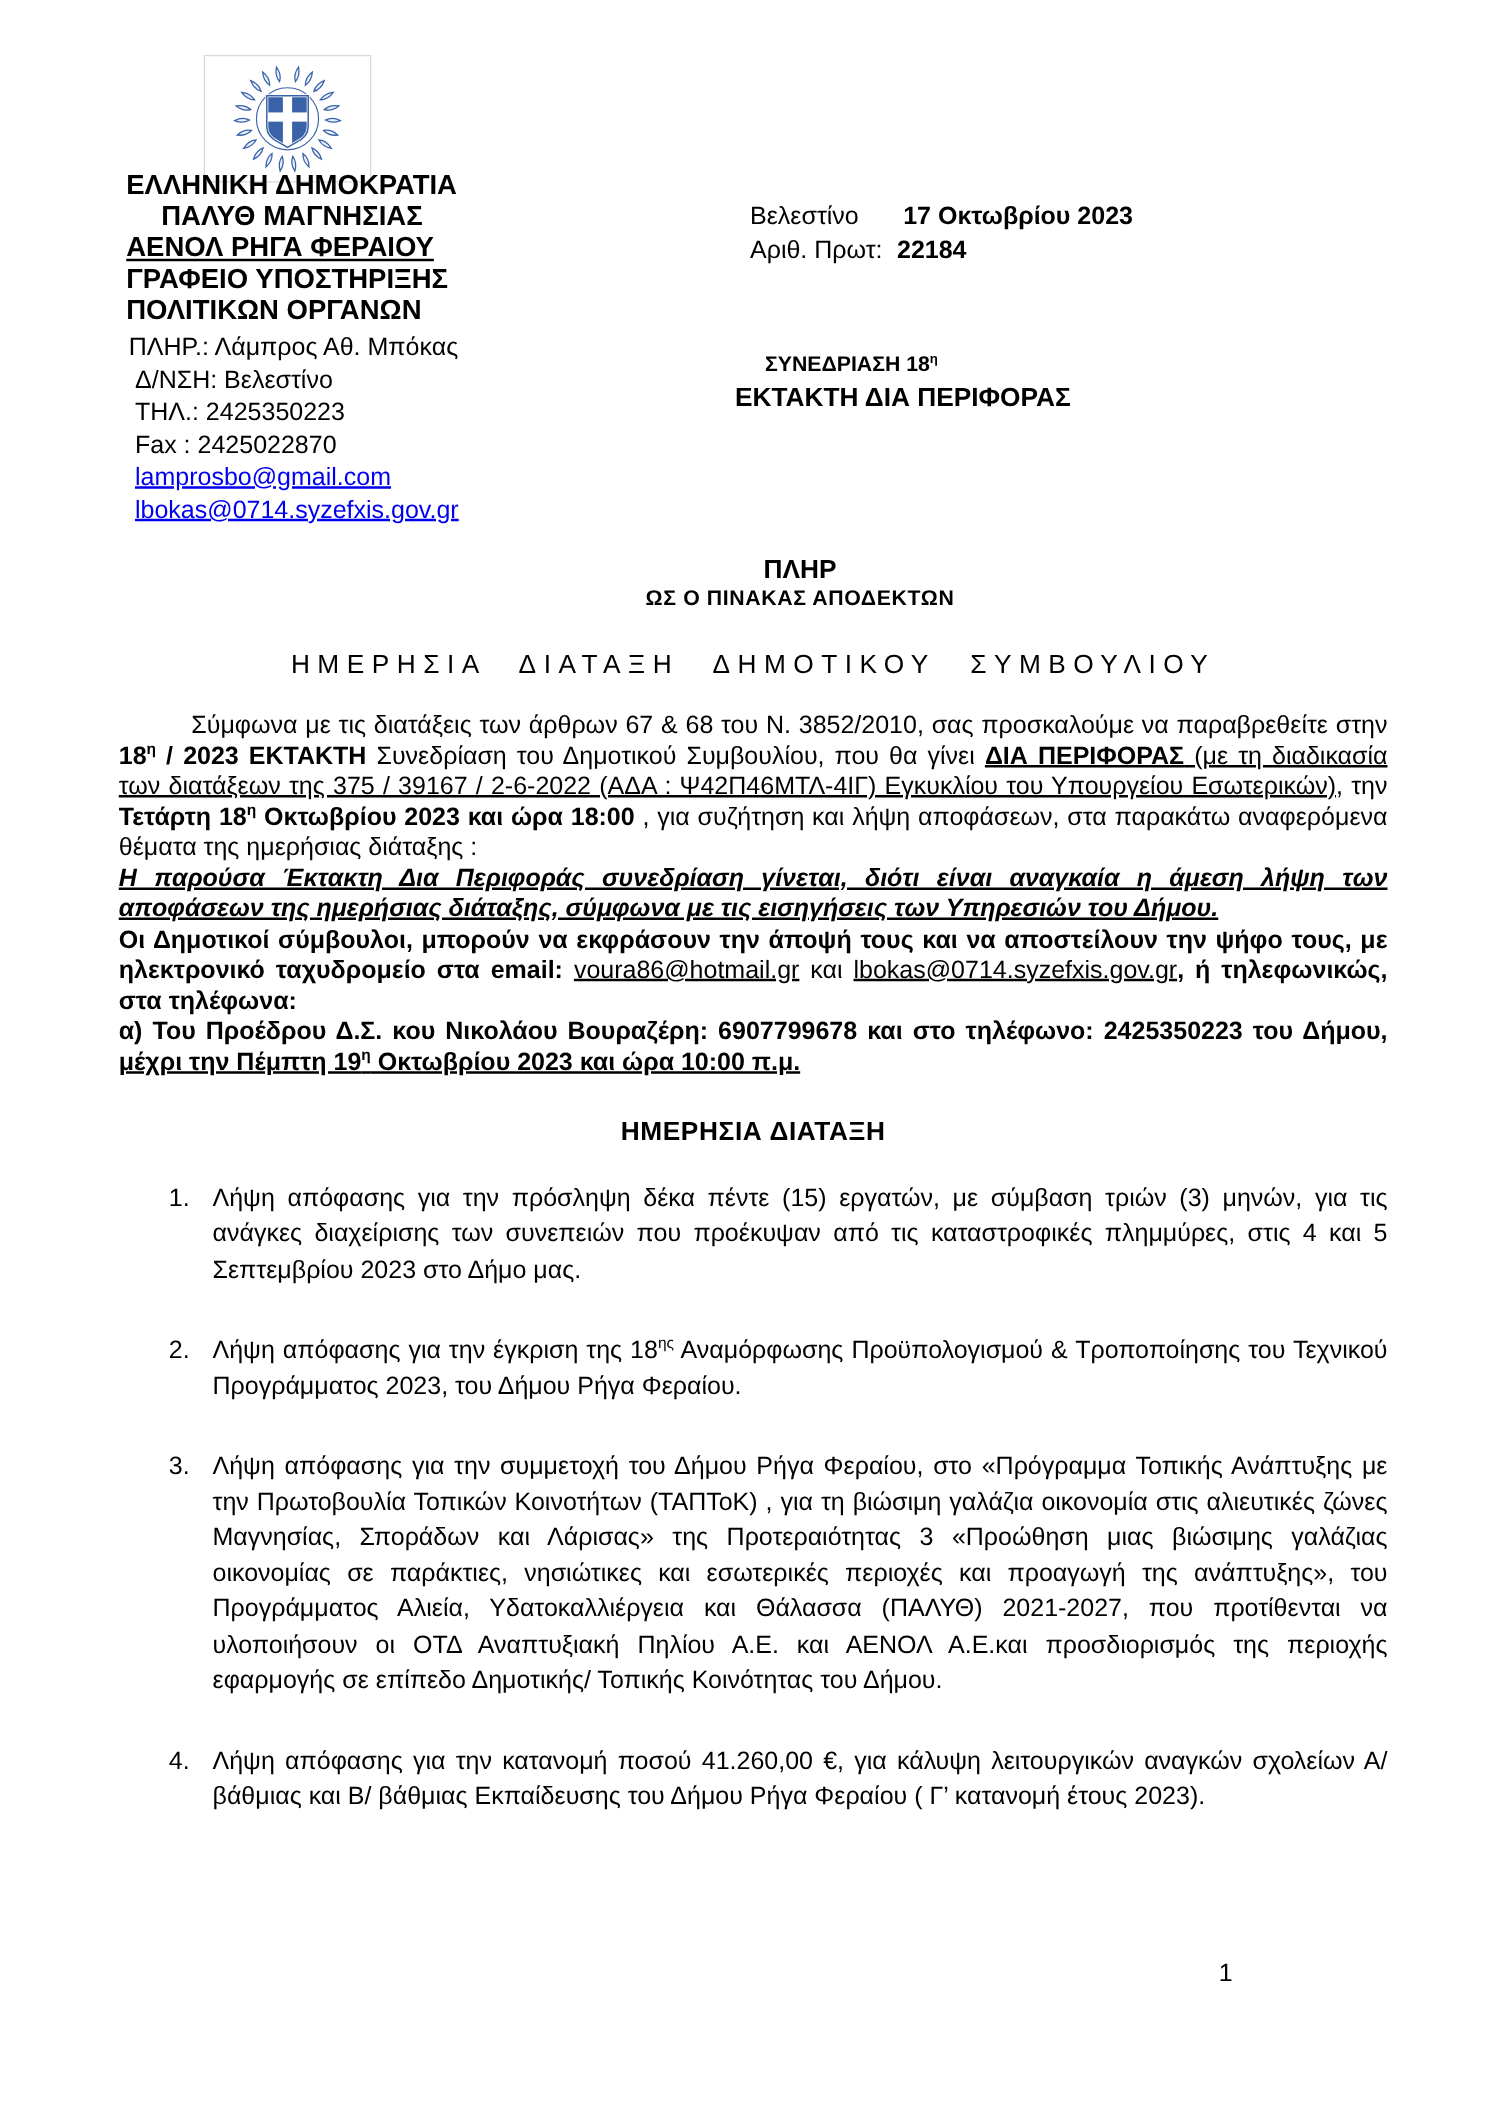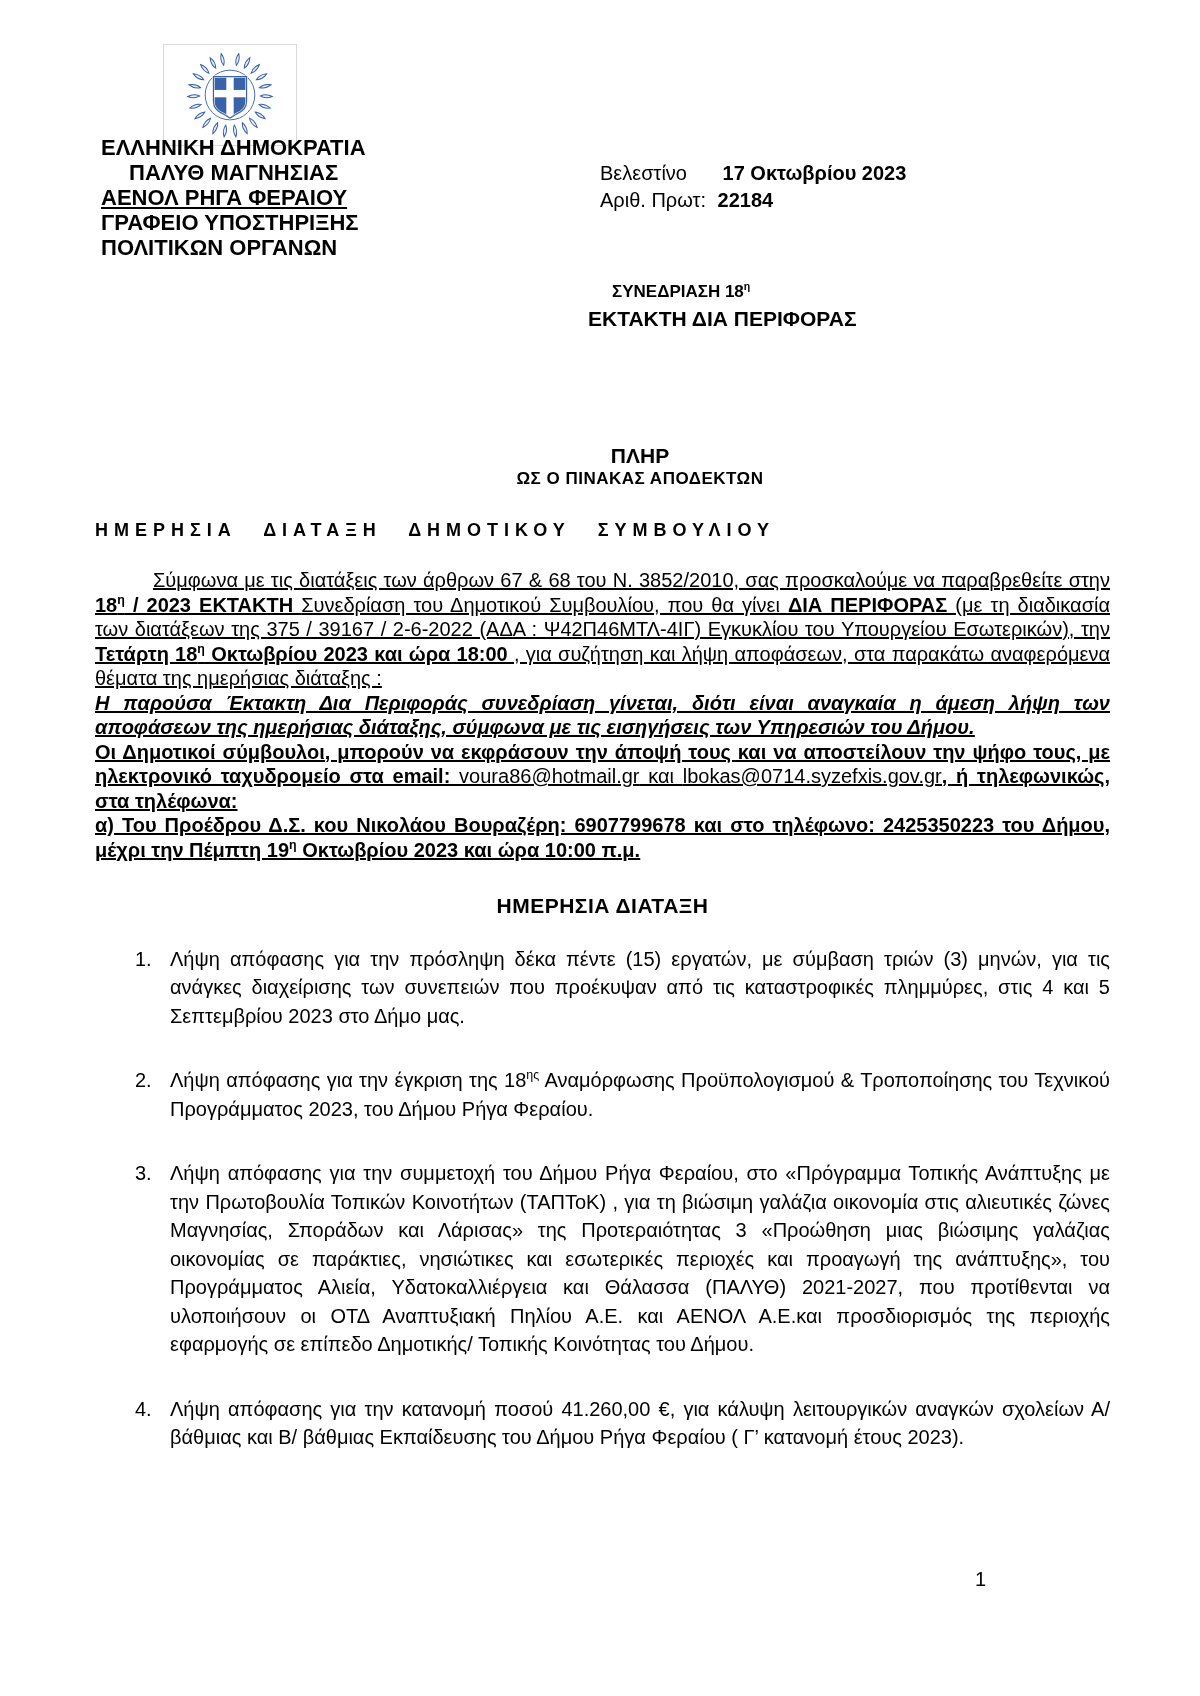--- a/index.html
+++ b/index.html
@@ -52,30 +52,30 @@
 
   
   .recipient-block{
     position:absolute;left:80px;top:443px;width:1120px;text-align:center;font-weight:bold;
   }
   .recipient-to{font-size:21px;line-height:25px;}
   .recipient-as{font-size:17px;line-height:22px;letter-spacing:0.5px;}
 
   
   .doc-title{
-    position:absolute;left:95px;top:520px;width:1015px;
-    font-size:18px;font-weight:bold;letter-spacing:6px;word-spacing:16px;white-space:nowrap;
+    position:absolute;left:95px;top:520px;width:1015px;text-align:center;
+    font-size:21px;font-weight:normal;letter-spacing:6px;word-spacing:16px;white-space:nowrap;
   }
 
   
   .body-col{
     position:absolute;left:95px;top:568px;width:1015px;
     font-size:20px;line-height:24.5px;text-align:justify;
   }
-  .body-col p{margin:0;text-decoration:underline;}
+  .body-col p{margin:0;}
   .p-intro{text-indent:58px;}
   .p-urgency{margin-top:3px;}
   .p-urgency .seg{font-weight:bold;font-style:italic;text-decoration:underline;}
   .agenda-heading{
     text-align:center;font-size:21px;font-weight:bold;margin-top:32px;margin-bottom:26px;letter-spacing:0.5px;
   }
   .agenda-list{position:relative;}
   .agenda-item{
     position:relative;padding-left:75px;margin-bottom:36px;line-height:28.5px;text-align:justify;
   }
@@ -138,20 +138,28 @@
   </div>
 
   <div class="org-block">
     <div>ΕΛΛΗΝΙΚΗ ΔΗΜΟΚΡΑΤΙΑ</div>
     <div class="indent">ΠΑΛΥΘ ΜΑΓΝΗΣΙΑΣ</div>
     <div class="u">ΑΕΝΟΛ ΡΗΓΑ ΦΕΡΑΙΟΥ</div>
     <div>ΓΡΑΦΕΙΟ ΥΠΟΣΤΗΡΙΞΗΣ</div>
     <div>ΠΟΛΙΤΙΚΩΝ ΟΡΓΑΝΩΝ</div>
   </div>
 
+  <div class="contact-block">
+    <div>ΠΛΗΡ.: Λάμπρος Αθ. Μπόκας</div>
+    <div class="pad">Δ/ΝΣΗ: Βελεστίνο</div>
+    <div class="pad">ΤΗΛ.:  2425350223</div>
+    <div class="pad">Fax   : 2425022870</div>
+    <div class="pad"><a class="link">lamprosbo@gmail.com</a></div>
+    <div class="pad"><a class="link">lbokas@0714.syzefxis.gov.gr</a></div>
+  </div>
 
   <div class="protocol-block">
     <div>
       <span class="place">Βελεστίνο</span>
       <span class="b">17 Οκτωβρίου  2023</span>
     </div>
     <div>
       <span class="num-label">Αριθ. Πρωτ:</span>
       <span class="b">22184</span>
     </div>

